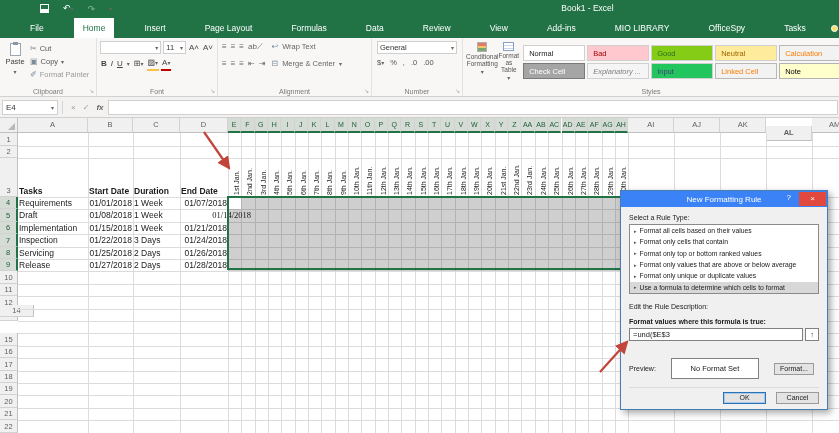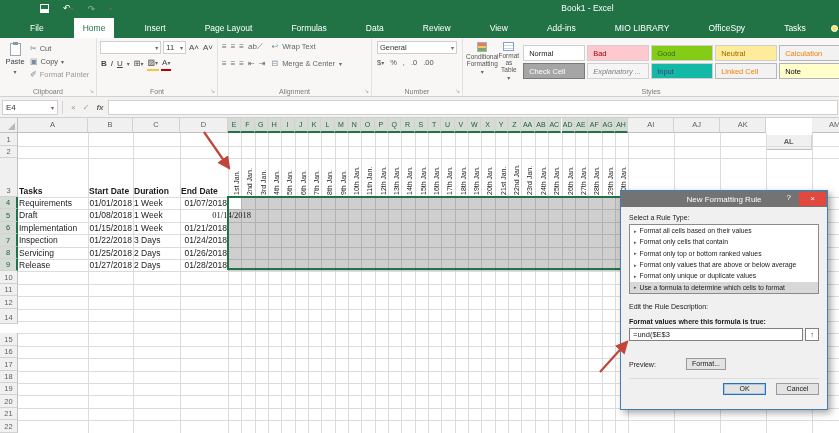--- a/index.html
+++ b/index.html
@@ -54,21 +54,21 @@
   .cficon{width:10px;height:10px;background:linear-gradient(#e07a6a 0 33%,#f2c96a 33% 66%,#79a86d 66%);border:1px solid #b0b0b0;}
   .fticon{width:11px;height:9px;border:1px solid #8aa0c0;background:repeating-linear-gradient(to bottom,#fff 0 2px,#c7d6ea 2px 3px);}
   .gallery{display:grid;grid-template-columns:repeat(5,62px);grid-auto-rows:16px;gap:2px;margin:5px 0 0 4px;}
   .chip{font-size:7.5px;line-height:15px;padding-left:5px;white-space:nowrap;overflow:hidden;border:1px solid #d0d0d0;background:#fff;color:#222;}
   .chip.bad{background:#ffc7ce;color:#9c0006;}
   .chip.good{background:#84cc16;color:#276b24;}
   .chip.neutral{background:#ffeb9c;color:#9c6500;}
   .chip.calc{background:#f2f2f2;color:#fa7d00;border-color:#b8b8b8;}
   .chip.check{background:#a5a5a5;color:#fff;border:1px solid #7a7a7a;}
   .chip.expl{background:#f5f5f5;color:#7f7f7f;font-style:italic;}
-  .chip.input{background:#14b8a6;color:#3f3f76;}
+  .chip.input{background:#22c55e;color:#3f3f76;}
   .chip.linked{background:#f2f2f2;color:#fa7d00;border-color:#b8b8b8;}
   .chip.note{background:#ffffcc;border-color:#b2b2b2;color:#000;}
 
   
   .fbar{position:absolute;left:0;top:97px;width:839px;height:21px;background:#f3f2f1;border-bottom:1px solid #cfcfcf;display:flex;align-items:center;padding-left:2px;}
   .namebox{width:56px;height:15px;background:#fff;border:1px solid #d0d0d0;font-size:8px;color:#333;display:flex;align-items:center;justify-content:space-between;padding:0 3px;}
   .fdiv{width:1px;height:13px;background:#d5d5d5;margin:0 4px;}
   .fbtns{display:flex;gap:7px;font-size:8px;color:#9a9a9a;align-items:center;padding:0 4px;}
   .fx{font-style:italic;color:#666;font-weight:bold;}
   .finput{flex:1;height:15px;background:#fff;border:1px solid #d0d0d0;margin-right:1px;}
@@ -87,21 +87,21 @@
   .cell.hdr{font-weight:bold;display:flex;align-items:flex-end;}
   .cell.right{text-align:right;}
   .datelabel{position:absolute;font-size:7px;color:#222;white-space:nowrap;height:13px;line-height:13px;width:37px;transform:rotate(-90deg);transform-origin:0 0;}
   .selov{position:absolute;background:rgba(0,0,0,0.19);}
   .selbd{position:absolute;border:2px solid #217346;}
   .fillh{position:absolute;background:#217346;border:1px solid #fff;}
   .activecell{position:absolute;background:#fff;}
 
   
   .dlg{position:absolute;left:620px;top:190px;width:208px;height:220px;background:#f0f0f0;border:1px solid #477eb2;box-shadow:3px 3px 7px rgba(0,0,0,.35);z-index:30;}
-  .dlg-tb{height:16px;background:#737373;color:#fff;display:flex;align-items:center;position:relative;}
+  .dlg-tb{height:16px;background:#3b82f6;color:#fff;display:flex;align-items:center;position:relative;}
   .dlg-title{flex:1;text-align:center;font-size:8px;}
   .dlg-help{position:absolute;right:36px;top:2px;font-size:8px;}
   .dlg-x{position:absolute;right:1px;top:1px;width:27px;height:14px;background:#e1493e;color:#fff;text-align:center;line-height:13px;font-size:8px;}
   .dlg-body{padding:6px 8px 0 8px;font-size:7px;color:#1a1a1a;}
   .lbl{margin:1px 0 3px 0;}
   .rulelist{background:#fff;border:1px solid #8a8a8a;height:70px;display:flex;flex-direction:column;}
   .ruleitem{flex:1;display:flex;align-items:center;padding-left:4px;font-size:6.8px;color:#222;white-space:nowrap;overflow:hidden;}
   .ruleitem .arr{font-size:5px;margin-right:3px;color:#555;}
   .ruleitem.sel{background:#d8d8d8;}
   .flabel{font-weight:bold;margin:8px 0 3px 0;}
@@ -328,36 +328,36 @@
       <div class="colhdr narrow selhdr" style="left: 534.82px; top: 0px; width: 13.34px; height: 15px;">AB</div>
       <div class="colhdr narrow selhdr" style="left: 548.16px; top: 0px; width: 13.34px; height: 15px;">AC</div>
       <div class="colhdr narrow selhdr" style="left: 561.5px; top: 0px; width: 13.34px; height: 15px;">AD</div>
       <div class="colhdr narrow selhdr" style="left: 574.84px; top: 0px; width: 13.34px; height: 15px;">AE</div>
       <div class="colhdr narrow selhdr" style="left: 588.18px; top: 0px; width: 13.34px; height: 15px;">AF</div>
       <div class="colhdr narrow selhdr" style="left: 601.52px; top: 0px; width: 13.34px; height: 15px;">AG</div>
       <div class="colhdr narrow selhdr" style="left: 614.86px; top: 0px; width: 13.34px; height: 15px;">AH</div>
       <div class="colhdr" style="left: 628.2px; top: 0px; width: 46px; height: 15px;">AI</div>
       <div class="colhdr" style="left: 674.2px; top: 0px; width: 46px; height: 15px;">AJ</div>
       <div class="colhdr" style="left: 720.2px; top: 0px; width: 46px; height: 15px;">AK</div>
-      <div class="colhdr" style="left: 766.2px; top: 17px; width: 46px; height: 15px; font-weight: bold;">AL</div>
+      <div class="colhdr" style="left: 766.2px; top: 8px; width: 46px; height: 15px; font-weight: bold;">AL</div>
       <div class="colhdr" style="left: 812.2px; top: 0px; width: 46px; height: 15px;">AM</div>
       <div class="rowhdr" style="left: 0px; top: 15px; width: 18px; height: 12.5px;">1</div>
       <div class="rowhdr" style="left: 0px; top: 27.5px; width: 18px; height: 12.5px;">2</div>
       <div class="rowhdr" style="left: 0px; top: 40px; width: 18px; height: 39px;">3</div>
       <div class="rowhdr selrow" style="left: 0px; top: 79px; width: 18px; height: 12.4px;">4</div>
       <div class="rowhdr selrow" style="left: 0px; top: 91.4px; width: 18px; height: 12.4px;">5</div>
       <div class="rowhdr selrow" style="left: 0px; top: 103.8px; width: 18px; height: 12.4px;">6</div>
       <div class="rowhdr selrow" style="left: 0px; top: 116.2px; width: 18px; height: 12.4px;">7</div>
       <div class="rowhdr selrow" style="left: 0px; top: 128.6px; width: 18px; height: 12.4px;">8</div>
       <div class="rowhdr selrow" style="left: 0px; top: 141px; width: 18px; height: 12.4px;">9</div>
       <div class="rowhdr" style="left: 0px; top: 153.4px; width: 18px; height: 12.4px;">10</div>
       <div class="rowhdr" style="left: 0px; top: 165.8px; width: 18px; height: 12.4px;">11</div>
       <div class="rowhdr" style="left: 0px; top: 178.2px; width: 18px; height: 12.4px;">12</div>
       <div class="rowhdr" style="left: 0px; top: 190.6px; width: 18px; height: 12.4px;">13</div>
-      <div class="rowhdr" style="left: 0px; top: 194px; width: 18px; height: 12.4px;">14</div>
+      <div class="rowhdr" style="left: 0px; top: 187px; width: 34px; height: 12.4px;">14</div>
       <div class="rowhdr" style="left: 0px; top: 215.4px; width: 18px; height: 12.4px;">15</div>
       <div class="rowhdr" style="left: 0px; top: 227.8px; width: 18px; height: 12.4px;">16</div>
       <div class="rowhdr" style="left: 0px; top: 240.2px; width: 18px; height: 12.4px;">17</div>
       <div class="rowhdr" style="left: 0px; top: 252.6px; width: 18px; height: 12.4px;">18</div>
       <div class="rowhdr" style="left: 0px; top: 265px; width: 18px; height: 12.4px;">19</div>
       <div class="rowhdr" style="left: 0px; top: 277.4px; width: 18px; height: 12.4px;">20</div>
       <div class="rowhdr" style="left: 0px; top: 289.8px; width: 18px; height: 12.4px;">21</div>
       <div class="rowhdr" style="left: 0px; top: 302.2px; width: 18px; height: 12.4px;">22</div>
       <div class="rowhdr" style="left: 0px; top: 314.6px; width: 18px; height: 12.4px;">23</div>
       <div class="vl" style="left: 88px; top: 15px; width: 1px; height: 300px;"></div>
@@ -519,20 +519,21 @@
           </div>
         </div>
       <div class="lbl" style="margin-top:9px;">Edit the Rule Description:</div>
       <div class="flabel">Format values where this formula is true:</div>
       <div class="frm-row">
         <span class="frm-input">=und($E$3</span>
         <span class="frm-btn">↑</span>
       </div>
       <div class="prev-row">
         <span class="prev-lbl">Preview:</span>
+        <span class="prev-box">No Format Set</span>
         <span class="fmt-btn">Format...</span>
       </div>
       <div class="dlg-sep"></div>
       <div class="dlg-btns">
         <span class="btn ok">OK</span>
         <span class="btn">Cancel</span>
       </div>
     </div>
   </div>
 

